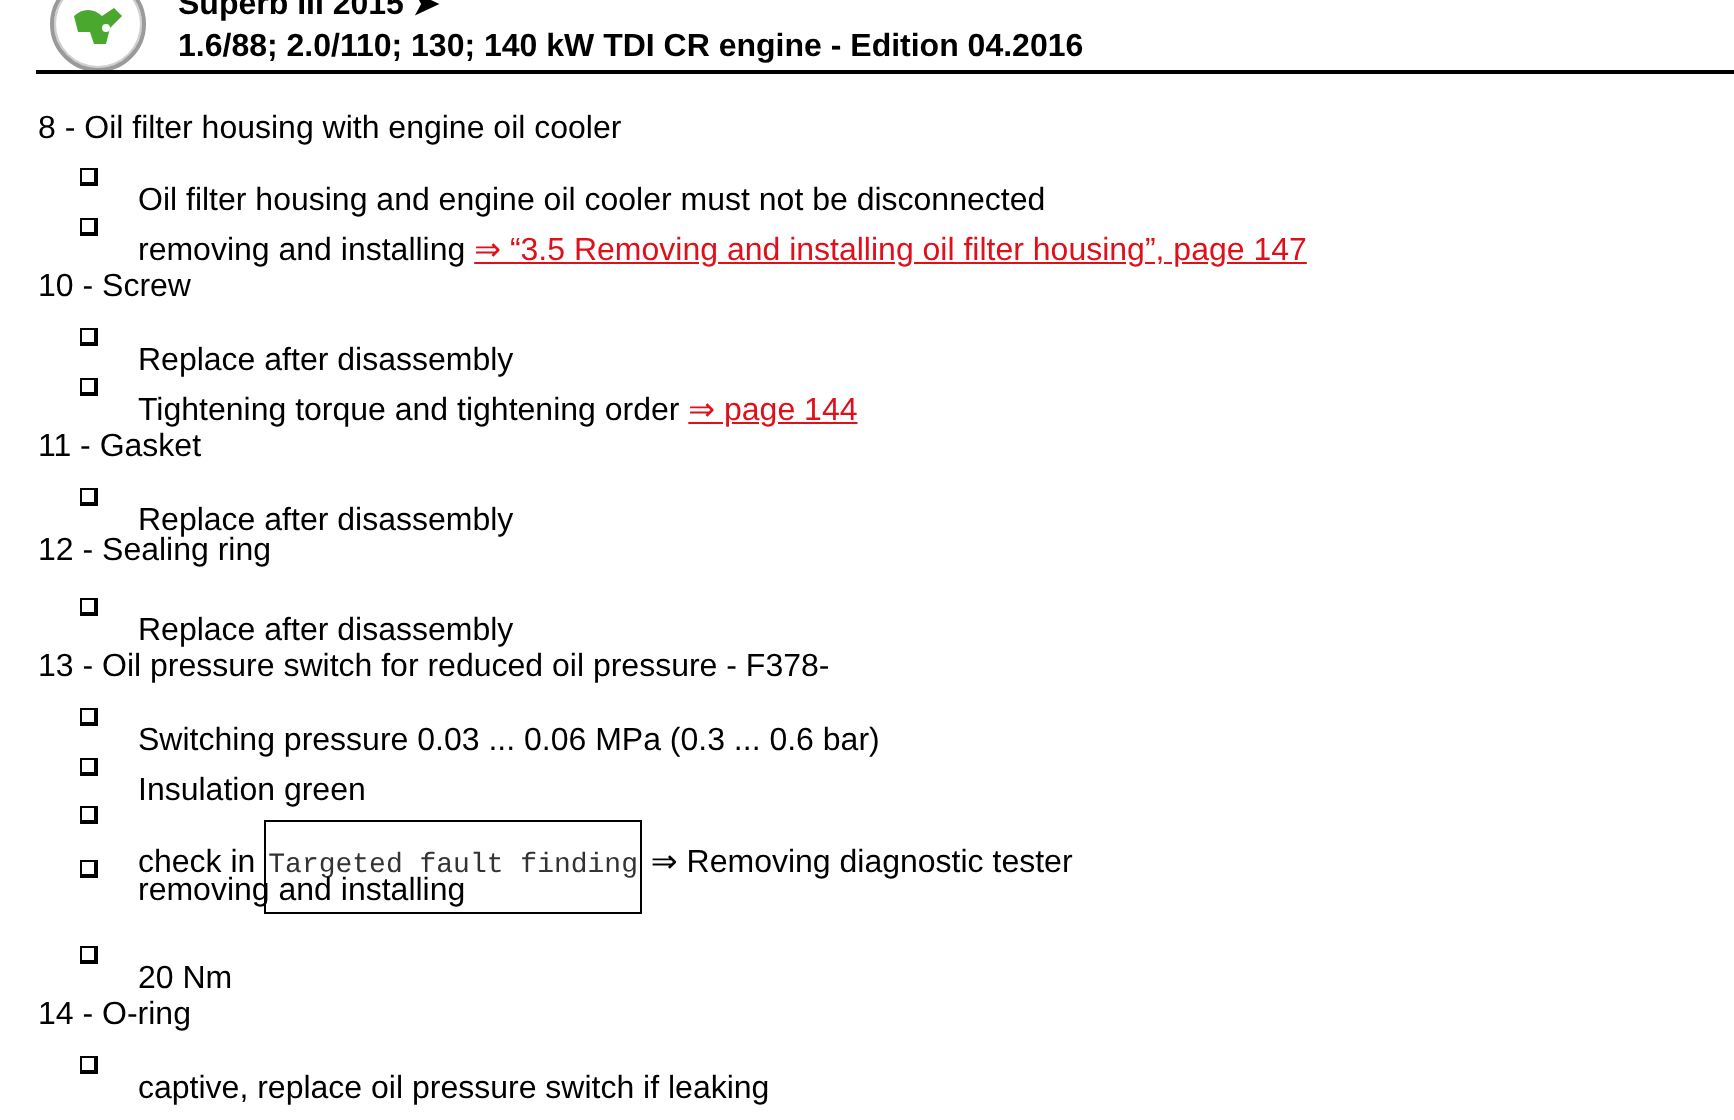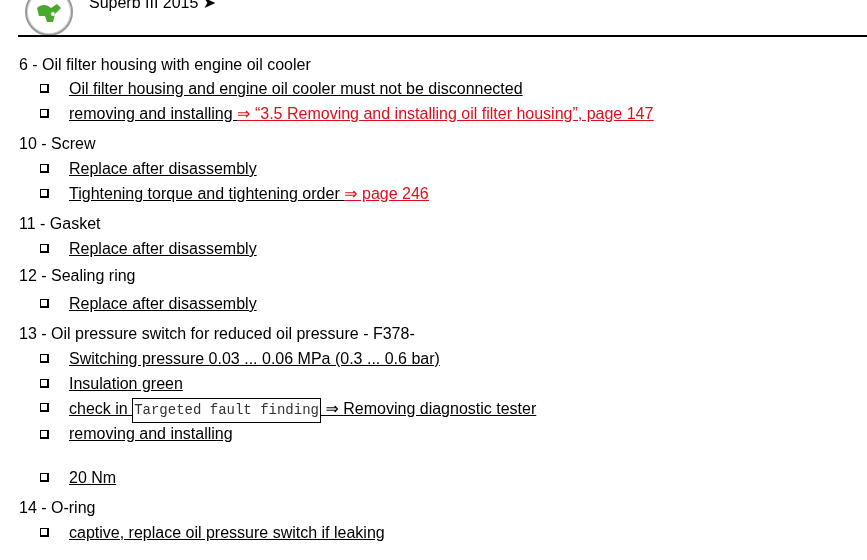--- a/index.html
+++ b/index.html
@@ -1,80 +1,81 @@
 <!DOCTYPE html>
 <html><head>
 <meta charset="utf-8">
 <style>
   html, body { margin: 0; padding: 0; background: #ffffff; }
   body {
     width: 867px; height: 560px; overflow: hidden; position: relative;
     font-family: "Liberation Sans", sans-serif; color: #000;
   }
-  .header { position: absolute; left: 0; top: 0; width: 867px; height: 36px; }
+  .header { position: absolute; left: 0; top: 0; width: 867px; height: 36px; font-weight: bold; }
   .logo {
     position: absolute; left: 25px; top: -12px; width: 44px; height: 44px;
     border-radius: 50%; background: #fff;
     border: 2px solid #9a9a9a; box-shadow: inset 0 0 0 1px #d0d0d0;
   }
   .logo svg { position: absolute; left: 4px; top: 4px; }
   .h-title { position: absolute; left: 89px; top: -6px; font-size: 16px; line-height: 18px; white-space: nowrap; }
   .h-sub { position: absolute; left: 89px; top: 14px; font-size: 16px; line-height: 20px; white-space: nowrap; }
   .rule { position: absolute; left: 18px; top: 35px; width: 849px; height: 2px; background: #000; }
 
   .content { position: absolute; left: 0; top: 0; width: 867px; }
   .item { position: absolute; left: 19px; font-size: 16px; line-height: 20px; white-space: nowrap; }
   .bullet { position: absolute; left: 40px; font-size: 16px; line-height: 20px; white-space: nowrap; }
   .bullet .box {
     display: inline-block; position: absolute; left: 0; top: 5px;
     width: 9px; height: 9px; border: 1.5px solid #000; border-right-width: 2.5px; border-bottom-width: 2.5px;
     box-sizing: border-box;
   }
-  .bullet .txt { position: absolute; left: 29px; top: 0; white-space: nowrap; text-decoration: underline; }
+  .bullet .txt { position: absolute; left: 29px; top: 12px; white-space: nowrap; }
   .link { color: #e0101a; text-decoration: underline; margin-top: 40px; }
   .mono-box {
     font-family: "Liberation Mono", monospace; font-size: 14px; color: #333;
-    border: 1px solid #000; padding: 4px 1px; line-height: 15px; display: inline-block;
+    border: 1px solid #000; padding: 15px 1px; line-height: 15px; display: inline-block;
   }
 </style>
 </head>
 <body>
 
 <div class="header">
   <div class="logo">
     <svg width="36" height="36" viewBox="0 0 36 36">
       <circle cx="18" cy="18" r="17" fill="#fff"></circle>
       <path d="M6 14 C10 10 16 10 20 14 L26 10 L30 14 L24 20 L22 28 L16 28 L14 22 L8 22 Z" fill="#4ba82e"></path>
       <circle cx="22" cy="20" r="2" fill="#fff"></circle>
     </svg>
   </div>
   <div class="h-title">Superb III 2015 ➤</div>
+  <div class="h-sub">1.6/88; 2.0/110; 130; 140 kW TDI CR engine - Edition 04.2016</div>
   <div class="rule"></div>
 </div>
 
 <div class="content">
 
-  <div class="item" style="top:55px">6 - Oil filter housing with engine oil cooler</div>
+  <div class="item" style="top:55px">8 - Oil filter housing with engine oil cooler</div>
   <div class="bullet" style="top:79px">
     <span class="box"></span>
     <span class="txt">Oil filter housing and engine oil cooler must not be disconnected</span>
   </div>
   <div class="bullet" style="top:104px">
     <span class="box"></span>
     <span class="txt"><span>removing and installing </span><a class="link">⇒ “3.5 Removing and installing oil filter housing”, page 147</a></span>
   </div>
 
   <div class="item" style="top:134px">10 - Screw</div>
   <div class="bullet" style="top:159px">
     <span class="box"></span>
     <span class="txt">Replace after disassembly</span>
   </div>
   <div class="bullet" style="top:184px">
     <span class="box"></span>
-    <span class="txt"><span>Tightening torque and tightening order </span><a class="link">⇒ page 246</a></span>
+    <span class="txt"><span>Tightening torque and tightening order </span><a class="link">⇒ page 144</a></span>
   </div>
 
   <div class="item" style="top:214px">11 - Gasket</div>
   <div class="bullet" style="top:239px">
     <span class="box"></span>
     <span class="txt">Replace after disassembly</span>
   </div>
 
   <div class="item" style="top:266px">12 - Sealing ring</div>
   <div class="bullet" style="top:294px">

